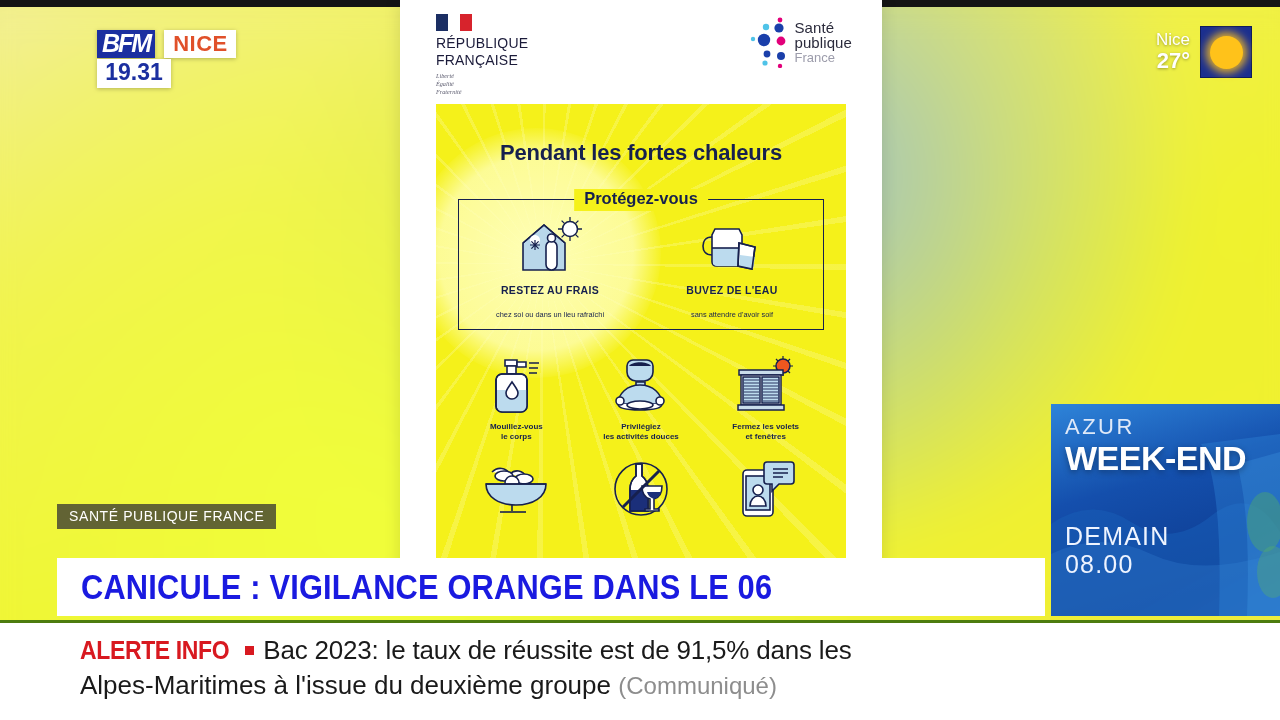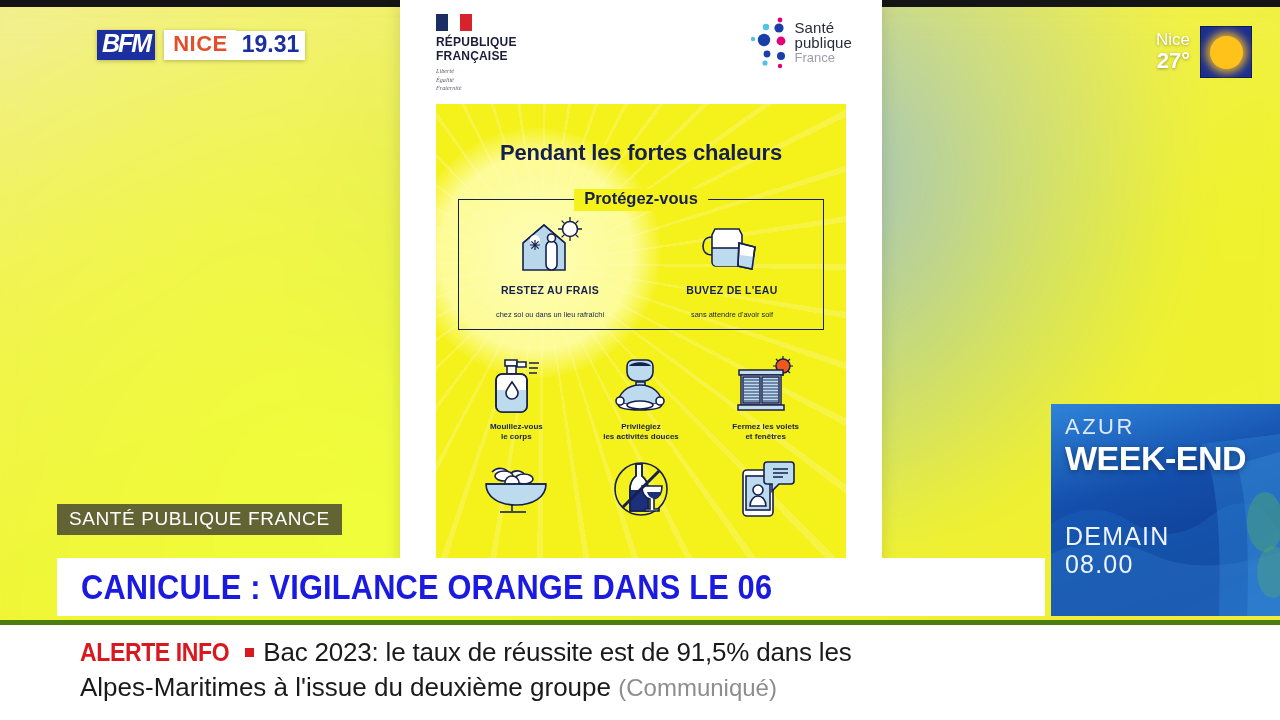--- a/index.html
+++ b/index.html
@@ -46,21 +46,21 @@
     background: #fff;
     padding: 14px 22px 0 36px;
   }
   .marianne { position: absolute; left: 36px; top: 14px; width: 120px; }
   .flag { display: flex; width: 36px; height: 17px; margin-bottom: 4px; }
   .flag i { flex: 1; display: block; }
   .flag .b { background: #1b2e63; }
   .flag .w { background: #ffffff; }
   .flag .r { background: #d7232c; }
   .rf-title {
-    font-size: 12px; font-weight: bold; color: #1b1b3a;
+    font-size: 14px; font-weight: normal; color: #1b1b3a;
     line-height: 1.18; letter-spacing: .2px;
   }
   .rf-motto {
     margin-top: 4px;
     font-family: "Liberation Serif", serif;
     font-style: italic;
     font-size: 6.2px; color: #5b5b6e; line-height: 1.32;
   }
   .spf {
     position: absolute; right: 30px; top: 16px;
@@ -141,21 +141,21 @@
   .tile .lab {
     margin-top: 6px; text-align: center;
     font-size: 8px; font-weight: bold; color: #16204e; line-height: 1.28;
   }
   .grid3.row2 { margin-top: 14px; }
   .grid3.row2 .art { height: 62px; }
 
   
   .bfm {
     position: absolute; left: 58px; top: 30px;
-    display: flex; flex-direction: row; width: 72px;
+    display: flex; flex-direction: column; width: 72px;
     filter: drop-shadow(0 1px 2px rgba(0,0,0,0.25));
     padding-left: 39px;
   }
   .bfm-row { display: flex; align-items: stretch; }
   .bfm-mark {
     background: #1b2fa0; color: #fff;
     font-size: 25px; font-weight: bold; font-style: italic;
     letter-spacing: -2px;
     padding: 1px 5px 2px 5px; line-height: 1;
   }
@@ -190,21 +190,21 @@
     width: 33px; height: 33px; border-radius: 50%;
     background: #ffc21a;
     box-shadow: 0 0 9px 4px rgba(255,194,26,0.85);
   }
 
   
   .credit {
     position: absolute; left: 57px; top: 504px;
     background: rgba(58,58,50,0.78);
     color: #ffffff;
-    font-size: 19px; letter-spacing: .6px;
+    font-size: 14px; letter-spacing: .6px;
     padding: 4px 12px 5px 12px;
   }
 
   
   .headline {
     position: absolute; left: 57px; top: 558px;
     width: 988px; height: 58px;
     background: #ffffff;
     display: flex; align-items: center;
     padding-left: 24px;
@@ -242,21 +242,21 @@
   }
   .promo .show {
     font-size: 19px; font-weight: bold; color: #ffffff;
     letter-spacing: -0.2px; margin-top: 6px;
   }
 
   
   .ticker {
     position: absolute; left: 0; right: 0; top: 620px; height: 100px;
     background: #ffffff;
-    border-top: 5px solid #4d7c0f;
+    border-top: 3px solid #4d7c0f;
     padding: 12px 0 0 80px;
   }
   .ticker-line1 { display: flex; align-items: baseline; gap: 9px; }
   .alerte {
     font-size: 25px; font-weight: bold; color: #d81920;
     letter-spacing: -0.4px;
     transform: scaleX(0.92); transform-origin: left center;
     white-space: nowrap;
   }
   .bullet {

